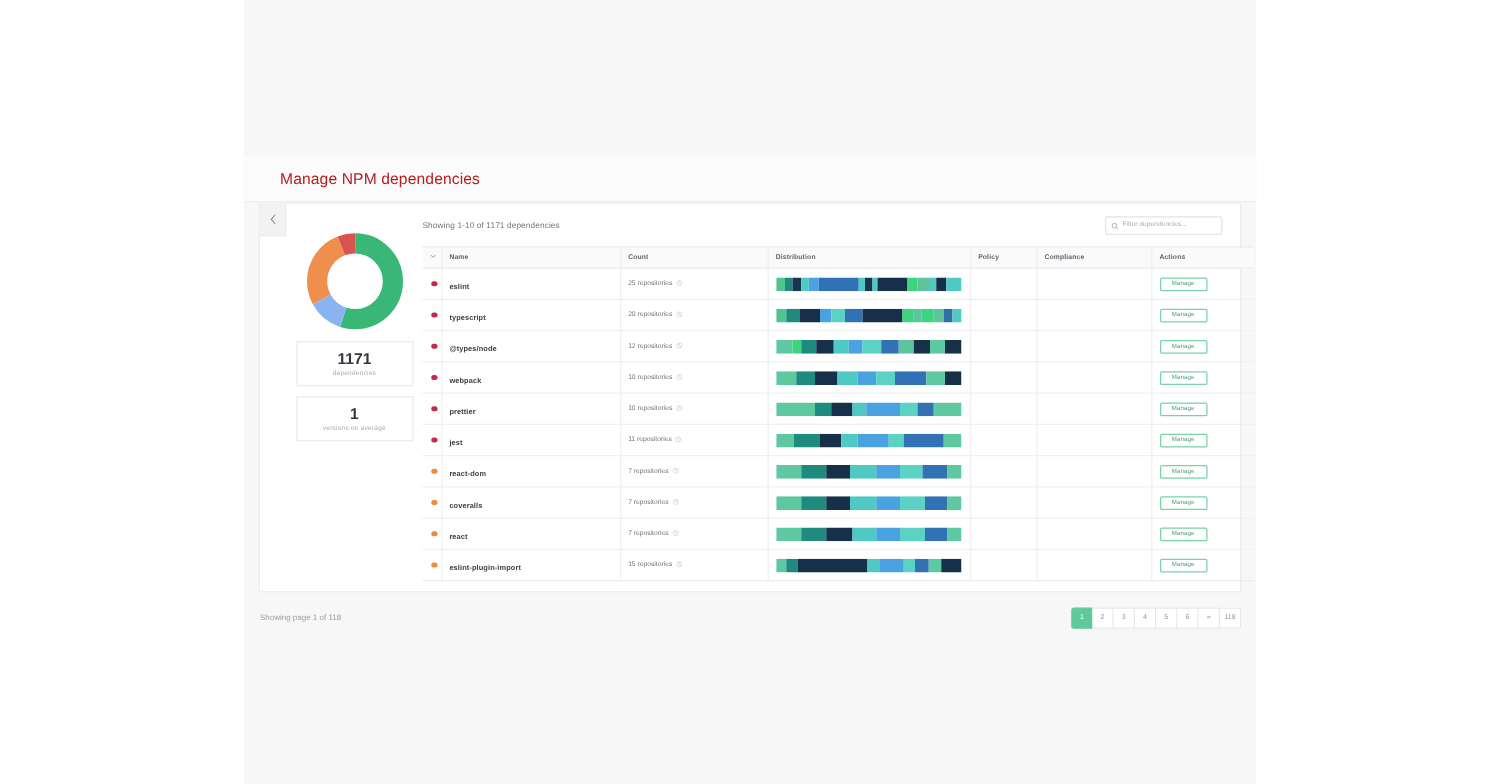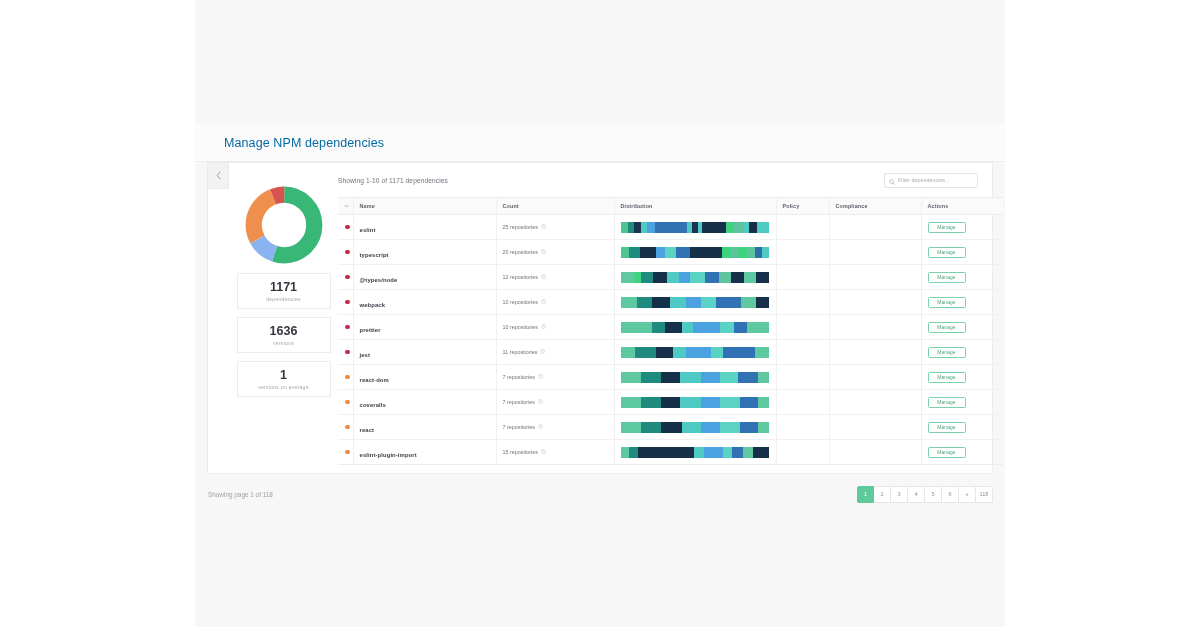--- a/index.html
+++ b/index.html
@@ -18,21 +18,21 @@
   .titlebar {
     position: absolute; left: 0; top: 124px;
     width: 810px; height: 38px;
     background: #fbfbfc;
     border-bottom: 1px solid #ececee;
     display: flex; align-items: center;
   }
   .page-title {
     margin-left: 29px;
     font-size: 12.5px;
-    color: #0369a1;
+    color: #b91c1c;
     letter-spacing: .1px;
   }
   
   .card {
     position: absolute; left: 12px; top: 162px;
     width: 786px; height: 312px;
     background: #ffffff;
     border: 1px solid #ececee;
   }
   
@@ -194,24 +194,20 @@
             <circle cx="21" cy="21" r="15.9155" fill="none" stroke="#38b776" stroke-width="8.5" stroke-dasharray="55.000019666029196 45.00001609038751" stroke-dashoffset="25"></circle>
             <circle cx="21" cy="21" r="15.9155" fill="none" stroke="#89b4f0" stroke-width="8.5" stroke-dasharray="12.000004290770004 88.0000314656467" stroke-dashoffset="-30.000019666029196"></circle>
             <circle cx="21" cy="21" r="15.9155" fill="none" stroke="#ee8f4e" stroke-width="8.5" stroke-dasharray="27.000009654232514 73.0000261021842" stroke-dashoffset="-42.0000239567992"></circle>
             <circle cx="21" cy="21" r="15.9155" fill="none" stroke="#d9534f" stroke-width="8.5" stroke-dasharray="6.000002145385002 94.00003361103171" stroke-dashoffset="-69.00003361103171"></circle>
           </svg>
       </div>
 
       <div class="stat-box">
         <div class="stat-value">1171</div>
         <div class="stat-label">dependencies</div>
-      </div>
-      <div class="stat-box">
-        <div class="stat-value">1636</div>
-        <div class="stat-label">versions</div>
       </div>
       <div class="stat-box">
         <div class="stat-value">1</div>
         <div class="stat-label">versions on average</div>
       </div>
     </div>
 
     <div class="content">
       <div class="toolbar">
         <div class="showing-text">Showing 1-10 of 1171 dependencies</div>

